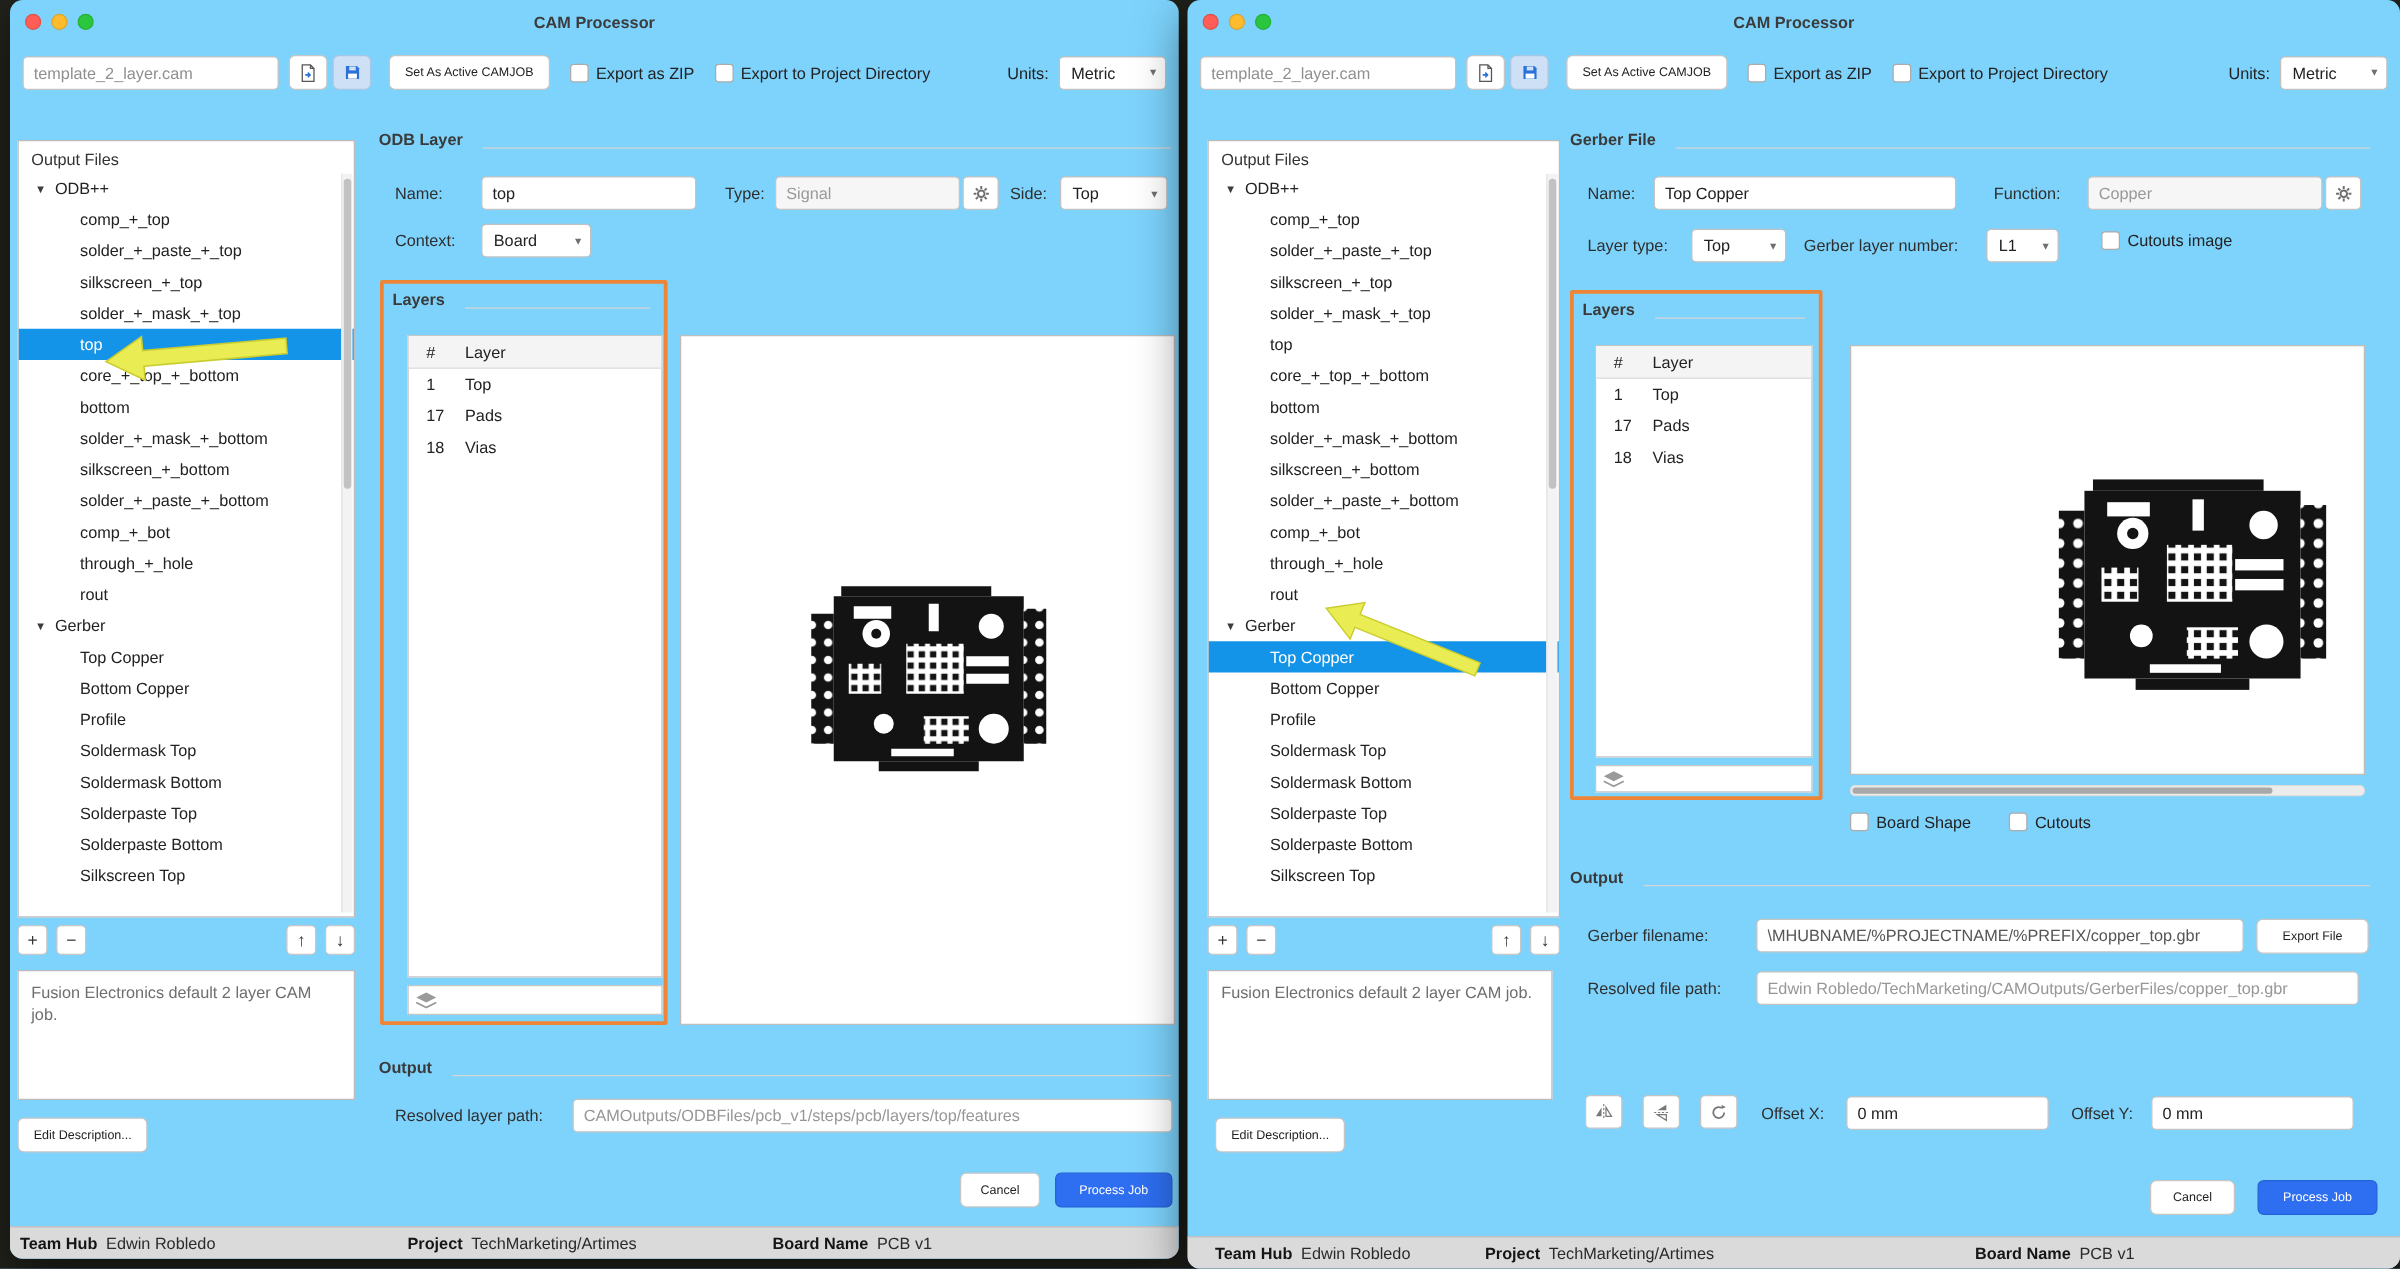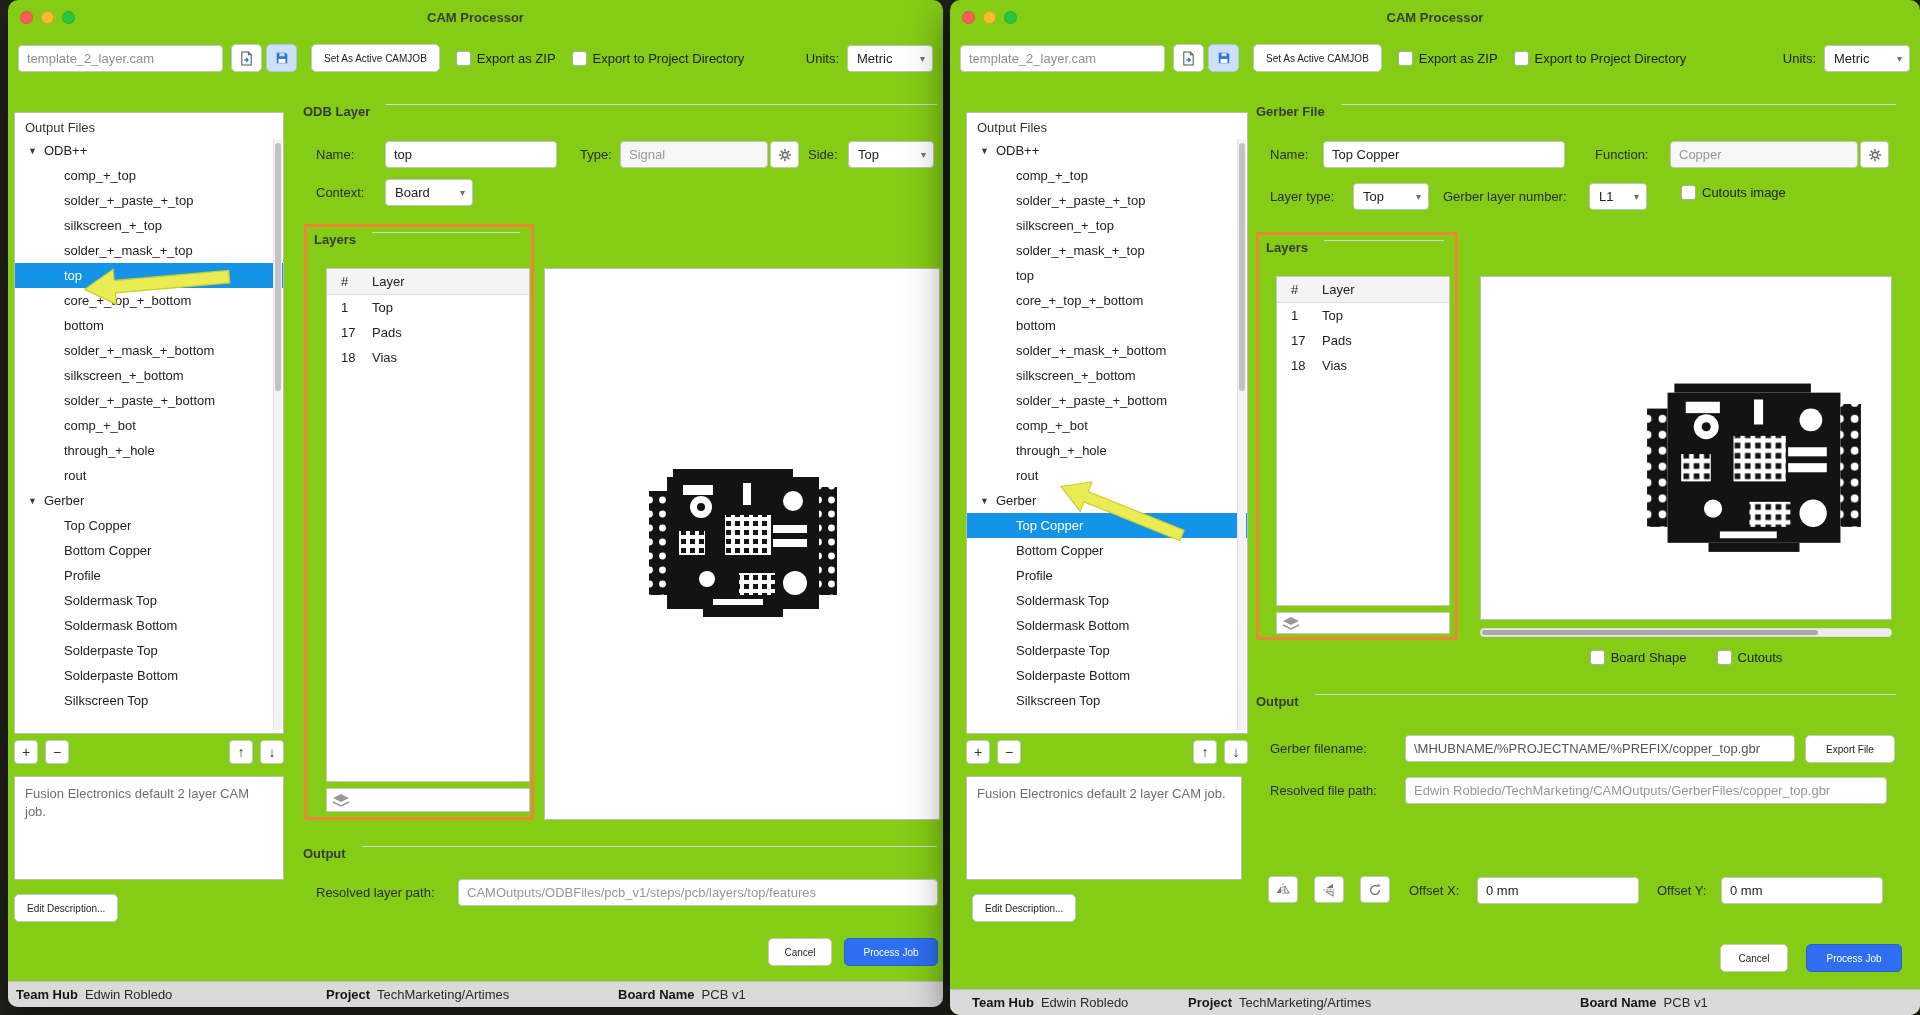--- a/index.html
+++ b/index.html
@@ -1,19 +1,19 @@
 <!DOCTYPE html>
 <html><head>
 <meta charset="utf-8">
 <style>
 *{box-sizing:border-box}
 html,body{margin:0;padding:0}
 body{width:1920px;height:1015px;position:relative;background:#23231d;overflow:hidden;
      font-family:"Liberation Sans",sans-serif;font-size:13px;color:#222}
-.window{position:absolute;background:#84cc16;border-radius:10px;box-shadow:0 14px 40px rgba(0,0,0,.55);overflow:hidden}
+.window{position:absolute;background:#7dd3fc;border-radius:10px;box-shadow:0 14px 40px rgba(0,0,0,.55);overflow:hidden}
 .titlebar{position:relative;height:34px;display:flex;align-items:center;padding-left:12px}
 .dot{width:13px;height:13px;border-radius:50%;margin-right:8px;flex:0 0 auto;border:1px solid rgba(0,0,0,.12)}
 .dot.red{background:#ff5d55}.dot.yellow{background:#febb2e}.dot.green{background:#2ac73e}
 .title{position:absolute;left:0;right:0;text-align:center;font-weight:700;color:#3b3b3b;pointer-events:none}
 .toolbar{display:flex;align-items:center;height:32px;margin-top:8px;padding:0 10px}
 .ti{height:27px;border:1px solid #c4c4c4;border-radius:4px;background:#fff;padding:0 8px;font-family:inherit;font-size:13px;color:#222;outline:none}
 .ti.file{width:205px;color:#8f8f8f}
 .ti.dim{background:#f6f6f6;color:#999}
 .ti.gray{color:#979797}
 .abs{position:absolute}
@@ -34,35 +34,35 @@
 .tgroup{height:25px;display:flex;align-items:center;gap:7px;padding-left:13px}
 .tri{font-size:9px;color:#3c3c3c}
 .titem{height:25px;line-height:25px;padding-left:49px;white-space:nowrap}
 .titem.selected{background:#1494e8;color:#fff}
 .vscroll{position:absolute;top:26px;bottom:3px;right:1px;width:9px;background:#f3f3f3;border-left:1px solid #e4e4e4}
 .vthumb{position:absolute;top:4px;left:1px;width:6px;height:42%;background:#c2c2c2;border-radius:3px}
 .list-btns{position:absolute;display:flex;gap:7px;align-items:center}
 .sq{width:24px;height:24px;border:1px solid #c6c6c6;border-radius:4px;background:#fff;font-size:14px;line-height:1;color:#333;padding:0}
 .sq.up{margin-left:auto}
 .panel.desc{padding:8px 10px;color:#6e6e6e;line-height:1.35}
-.ghead{position:absolute;display:flex;align-items:flex-start;gap:16px;font-weight:700;color:#3a3a3a}
+.ghead{position:absolute;display:flex;align-items:flex-end;gap:16px;font-weight:700;color:#3a3a3a}
 .ghead .rule{flex:1;height:1px;background:#d5d5d5}
 .lbl{position:absolute;color:#2e2e2e;white-space:nowrap}
 .gearbtn{position:absolute;width:29px;height:27px;border:1px solid #c4c4c4;border-radius:4px;background:#fff;display:flex;align-items:center;justify-content:center;padding:0}
 .ltable{position:absolute;background:#fff;border:1px solid #c6c6c6}
 .lt-head{display:flex;height:26px;line-height:26px;background:#f4f4f4;border-bottom:1px solid #dcdcdc;color:#222}
 .lt-c1{width:45px;padding-left:14px}
 .lt-c2{flex:1}
 .lt-row{display:flex;height:25px;line-height:25px}
 .lfoot{position:absolute;background:#fff;border:1px solid #c6c6c6;display:flex;align-items:center;padding-left:5px}
 .hlbox{position:absolute;border:3px solid #ee8435;border-radius:2px;pointer-events:none}
 .pcb{position:absolute}
 .hscroll{position:absolute;height:9px;background:#ececec;border-radius:4px;border:1px solid #ddd}
 .hthumb{position:absolute;left:1px;top:1px;height:5px;width:82%;background:#a9a9a9;border-radius:3px}
-.cbrow{position:absolute;display:flex;justify-content:center;gap:30px}
+.cbrow{position:absolute;display:flex;justify-content:flex-start;gap:30px}
 .cbrow .cb{margin-left:0}
 .arrow{position:absolute;pointer-events:none}
 .statusbar{position:absolute;left:0;right:0;bottom:0;height:26px;background:#dadada;border-top:1px solid #bdbdbd}
 .sb-item{position:absolute;top:5px;display:flex;gap:7px;white-space:nowrap}
 .sb-label{font-weight:700;color:#151515}
 .sb-value{color:#2a2a2a}
 </style>
 </head>
 <body>
 

